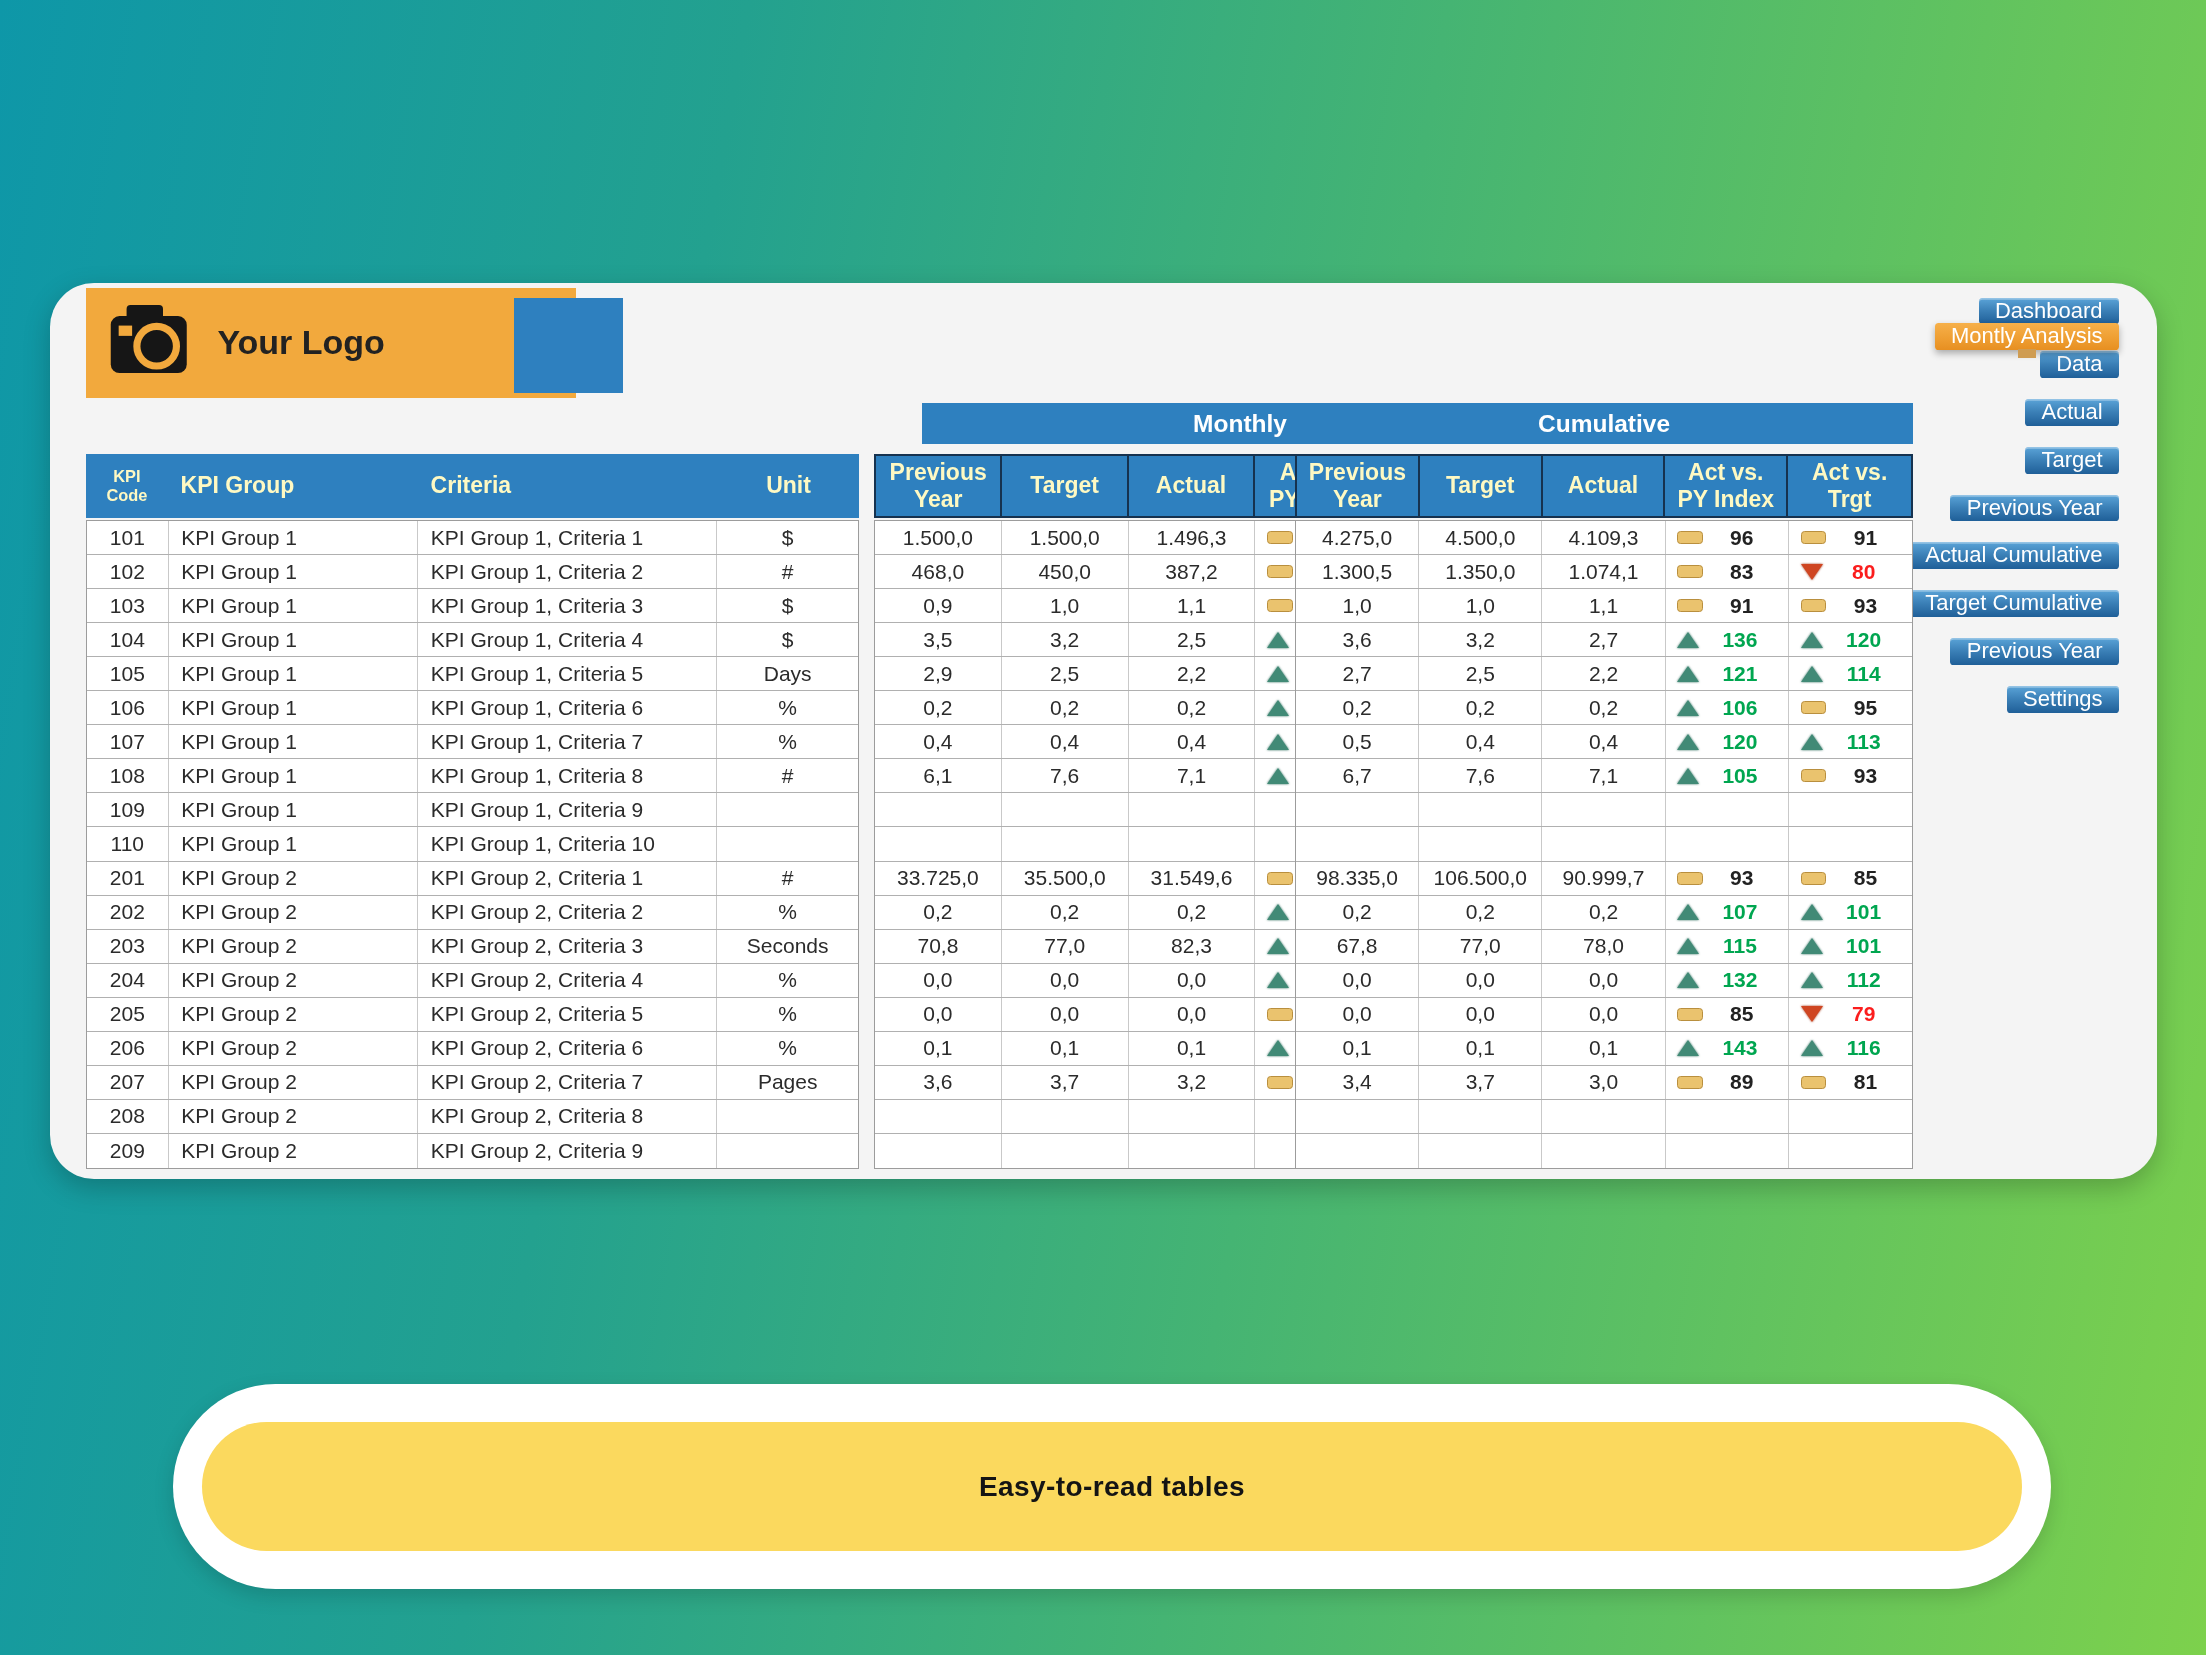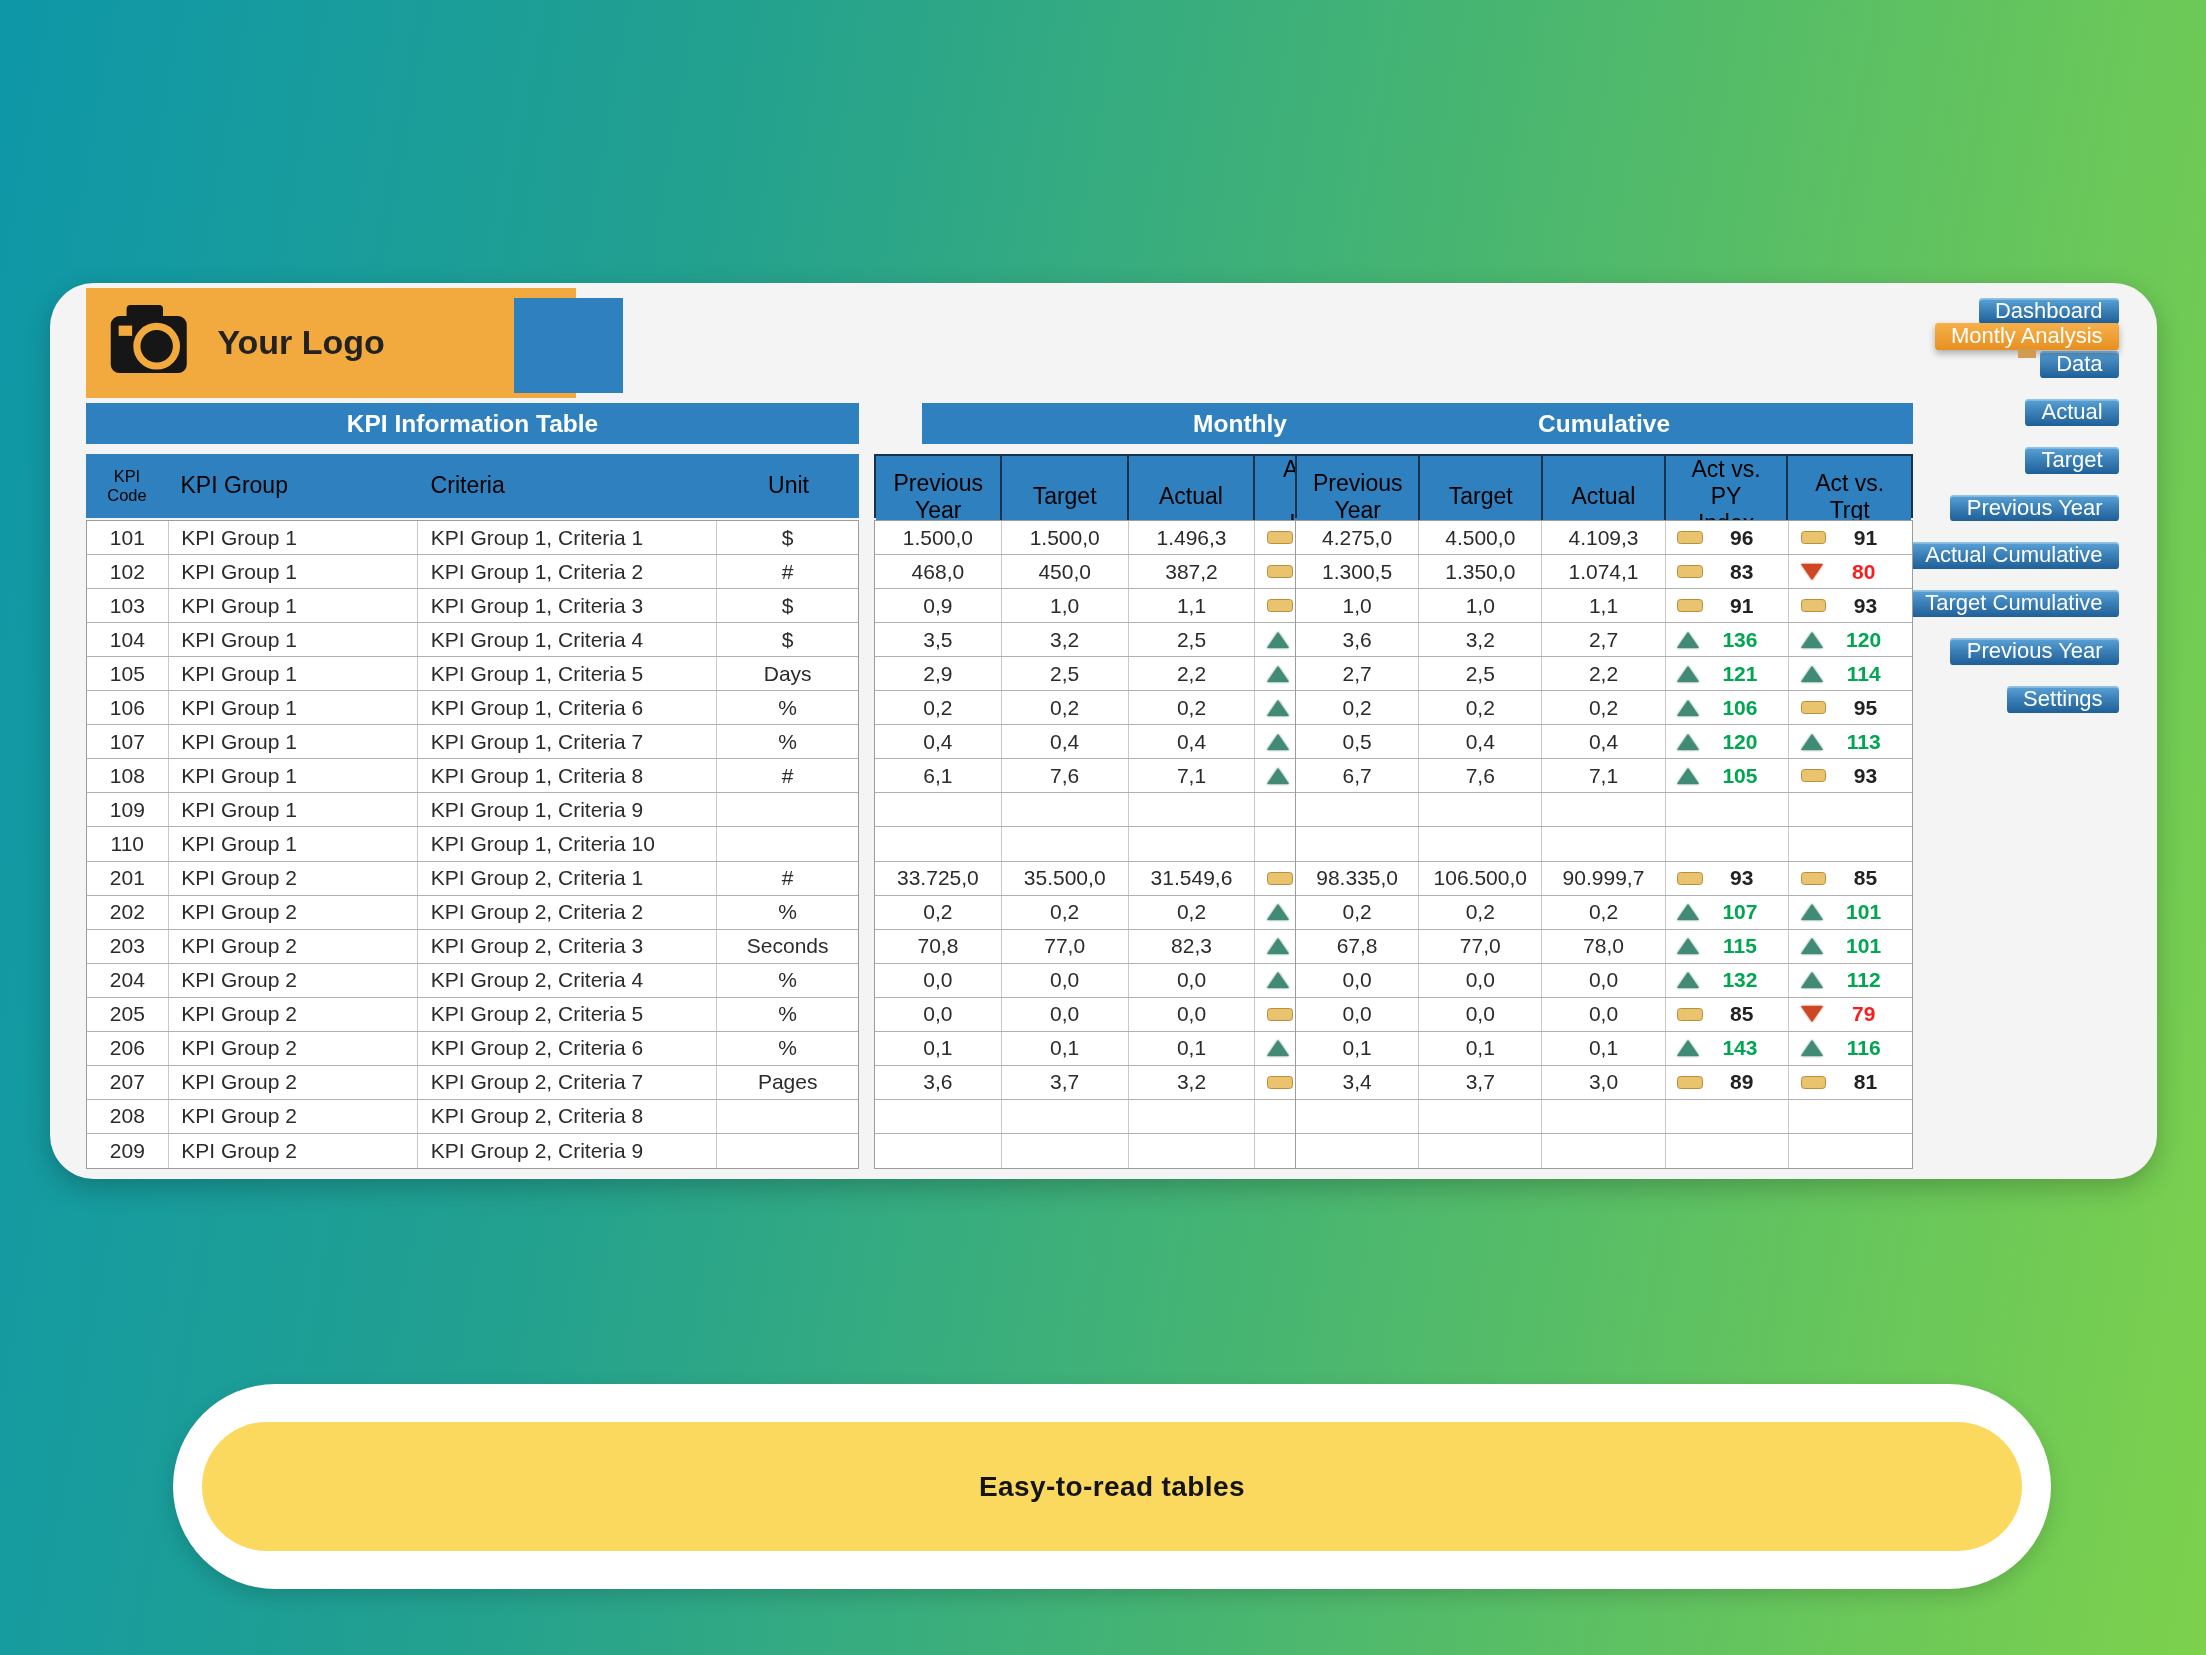--- a/index.html
+++ b/index.html
@@ -35,21 +35,21 @@
   .secbar.info{left:36px;width:773px;}
   .secbar.monthly{left:872px;width:636px;}
   .secbar.cumulative{left:1245px;width:618px;}
 
   
   .headrow{position:absolute;top:171px;height:64px;display:grid;box-sizing:border-box;}
   .headrow.info{left:36px;width:773px;grid-template-columns:90fr 275fr 330fr 155fr;background:#2e80bf;}
   .headrow.monthly{left:824px;width:636px;grid-template-columns:repeat(5,1fr);border:2.7px solid #16324f;}
   .headrow.cumulative{left:1245px;width:618px;grid-template-columns:repeat(5,1fr);border:2.7px solid #16324f;}
   .hc{display:flex;align-items:center;justify-content:center;text-align:center;
-      color:#000000;font-weight:normal;font-size:23px;line-height:1.18;padding:0 16px;box-sizing:border-box;}
+      color:#fef9c3;font-weight:bold;font-size:23px;line-height:1.18;padding:0 9px;box-sizing:border-box;}
   .headrow.monthly .hc,.headrow.cumulative .hc{background:#2e80bf;border-right:2.7px solid #16324f;}
   .headrow.monthly .hc:last-child,.headrow.cumulative .hc:last-child{border-right:none;}
   .hc.small{font-size:16.4px;}
   .hc.hl{justify-content:flex-start;text-align:left;padding-left:12.7px;}
 
   
   .tbody{position:absolute;top:237px;height:649px;display:grid;grid-template-rows:repeat(19,1fr);
          box-sizing:border-box;border:1.8px solid #9c9c9c;background:#fff;}
   #info-body{left:36px;width:773px;}
   #monthly-body{left:824px;width:636px;}
@@ -107,21 +107,20 @@
         <div class="tab" style="flex: 140 1 0px;">Data</div>
         <div class="tab" style="flex: 145 1 0px;">Actual</div>
         <div class="tab" style="flex: 145 1 0px;">Target</div>
         <div class="tab" style="flex: 150 1 0px;">Previous Year</div>
         <div class="tab" style="flex: 190 1 0px;">Actual Cumulative</div>
         <div class="tab" style="flex: 185 1 0px;">Target Cumulative</div>
         <div class="tab" style="flex: 150 1 0px;">Previous Year</div>
         <div class="tab" style="flex: 135 1 0px;">Settings</div>
       </div>
 
-    <div class="secbar info">KPI Information Table</div>
     <div class="secbar monthly">Monthly</div>
     <div class="secbar cumulative">Cumulative</div>
 
     <div class="headrow info">
       <div class="hc small">KPI Code</div>
       <div class="hc hl">KPI Group</div>
       <div class="hc hl">Criteria</div>
       <div class="hc">Unit</div>
     </div>
     <div class="headrow monthly">

